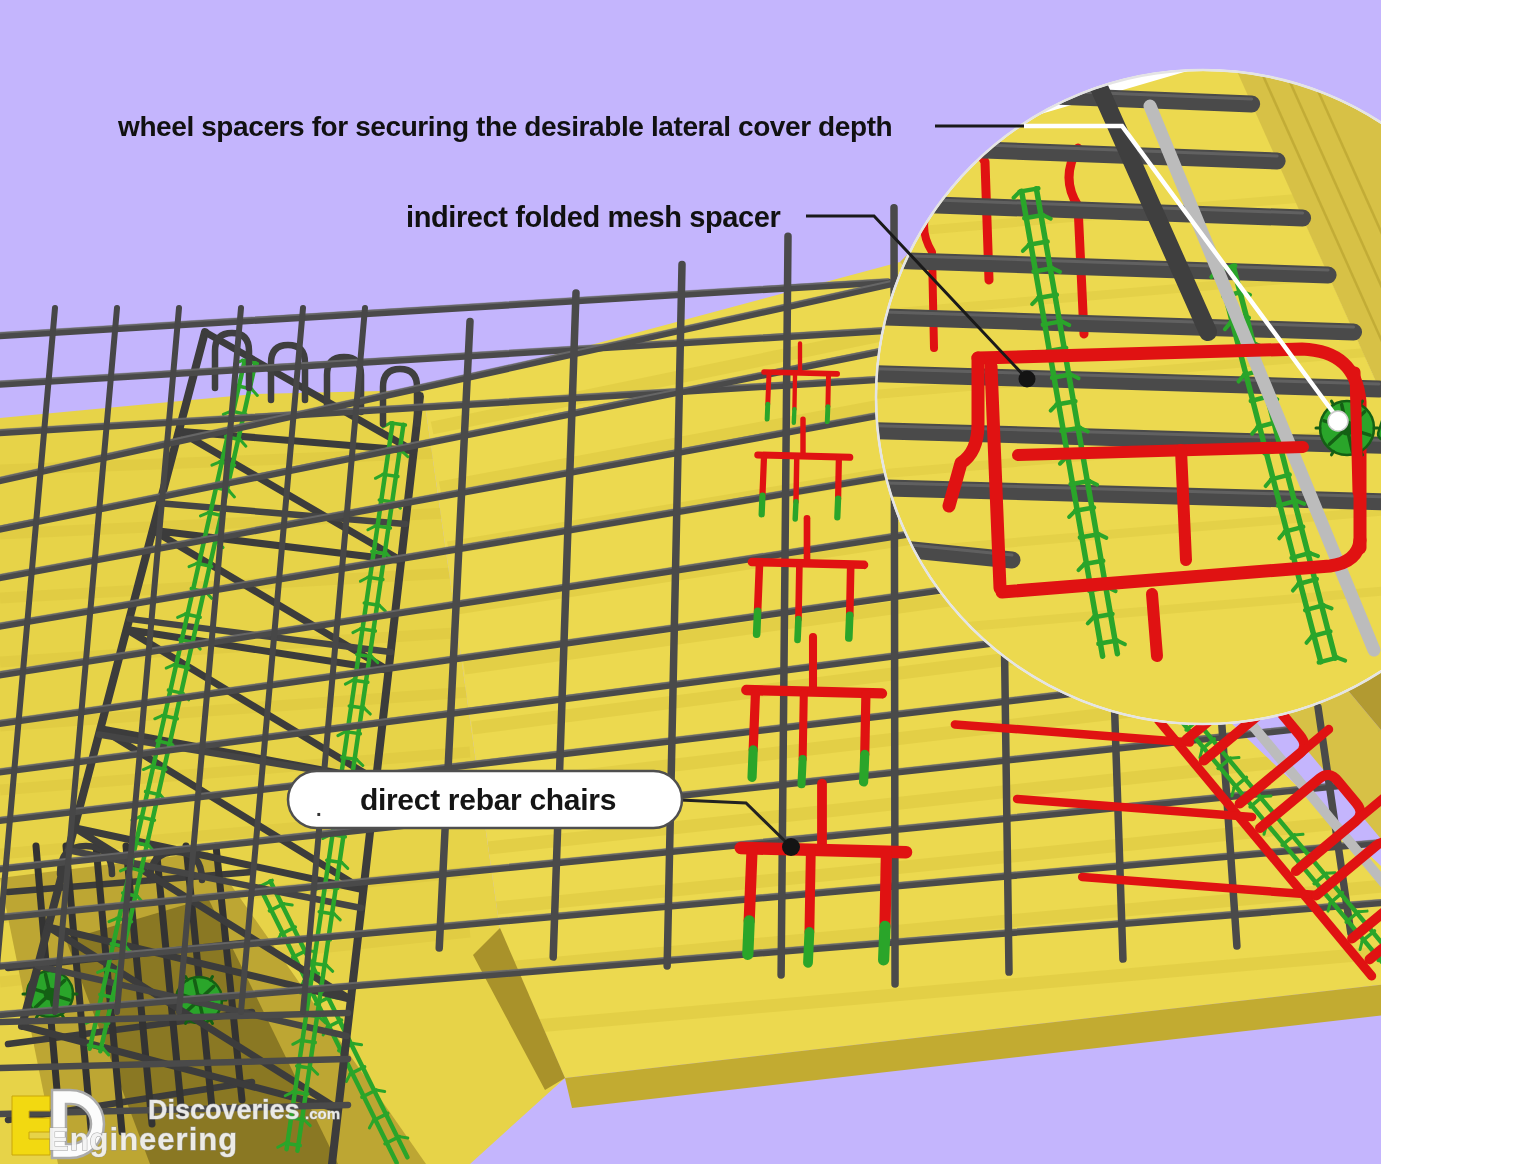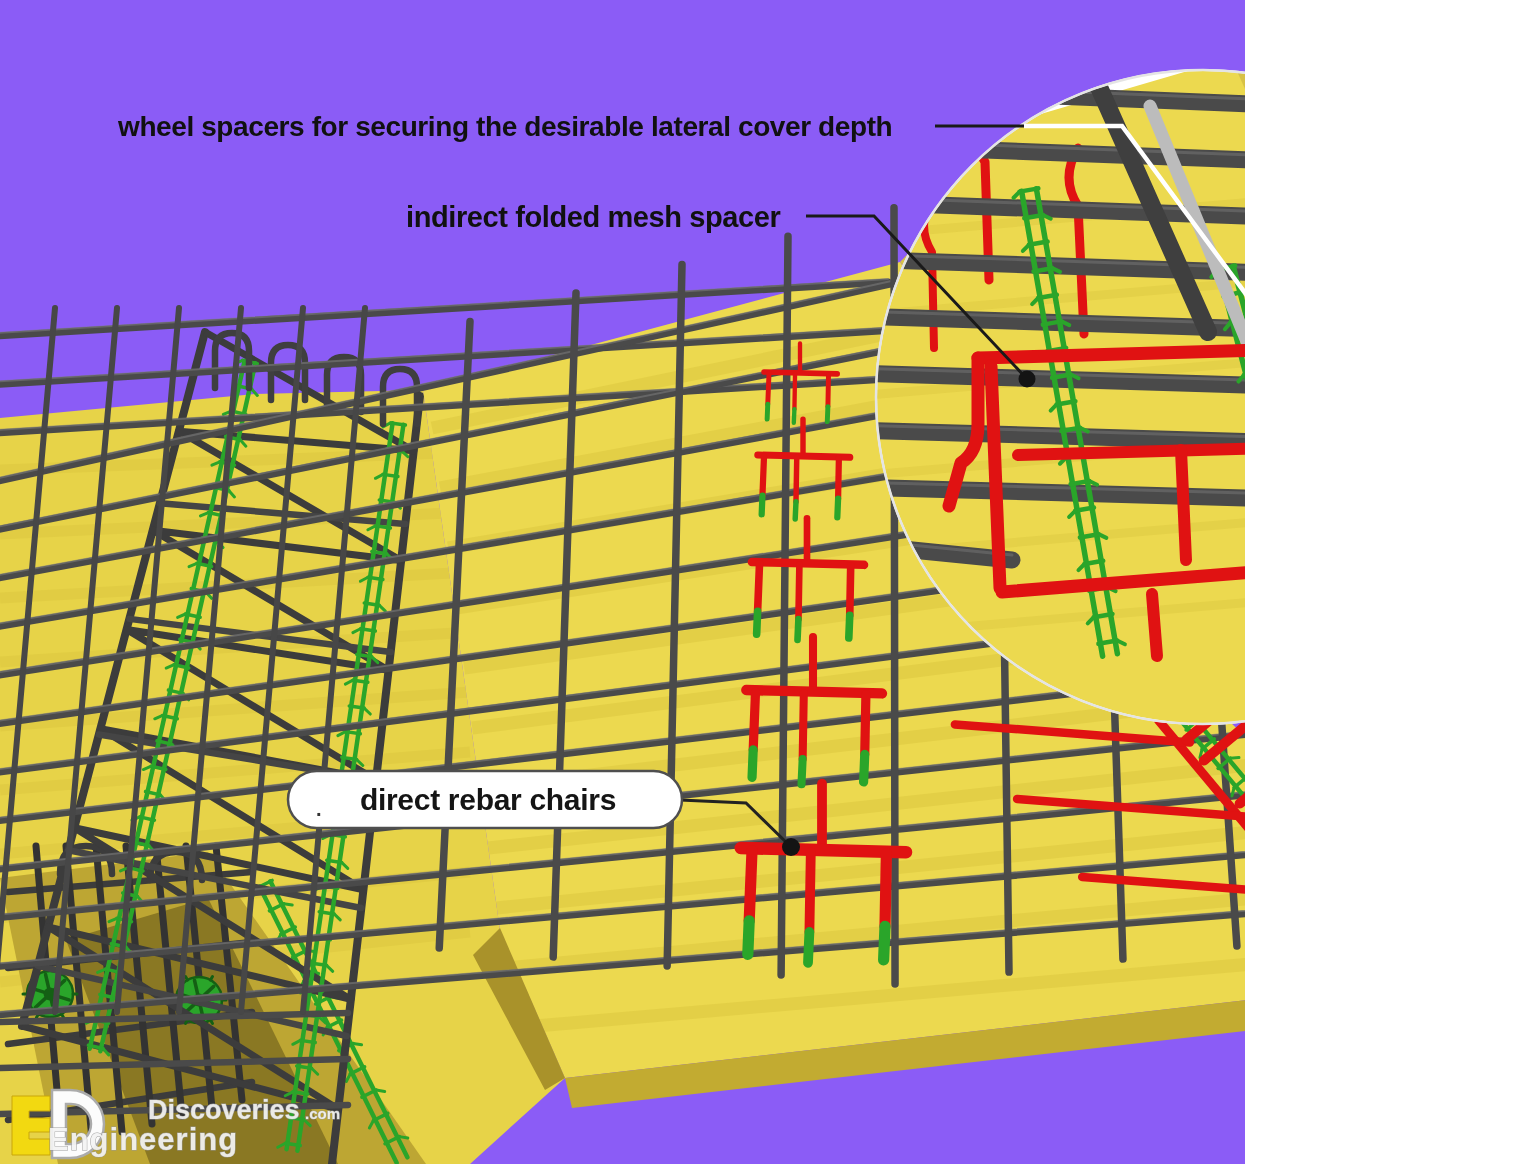--- a/index.html
+++ b/index.html
@@ -1,16 +1,16 @@
 <!DOCTYPE html>
 <html style="--background: #ffffff; --deck_yellow: #ecd94f; --deck_yellow_left: #e7d348; --deck_grain: #d6c13a; --deck_face_front: #c2ab31; --deck_face_left: #a9922a; --board_top: #d7c146; --board_side: #b29a31; --board_end: #9c862b; --trench_wall: #bda633; --trench_shadow: #8a7823; --rebar: #4a4a4a; --rebar_dark: #3c3c3c; --rebar_highlight: #7d7d7d; --gray_bar: #bcbcbc; --red: #e01212; --green: #2aa52a; --green_dark: #146014; --leader_black: #1a1a1a; --leader_white: #ffffff; --pill_border: #4f4f4f; --logo_yellow: #f2d911;"><head>
 <meta charset="utf-8">
 <style>
   html,body{margin:0;padding:0;background:#ffffff;}
-  .stage{position:relative;width:1245px;height:1164px;background:#8b5cf6;overflow:hidden;
+  .stage{position:relative;width:1381px;height:1164px;background:#c4b5fd;overflow:hidden;
          font-family:"Liberation Sans", sans-serif;}
   svg{display:block}
   text{font-family:"Liberation Sans", sans-serif;}
   .callout-label{font-weight:bold;font-size:28px;letter-spacing:-0.4px;fill:#111;}
   .callout-label2{font-weight:bold;font-size:29px;letter-spacing:-0.4px;fill:#111;}
   .pill-label{font-weight:bold;font-size:30px;letter-spacing:-0.3px;fill:#151515;text-anchor:middle;}
   .pill-period{font-weight:bold;font-size:20px;fill:#333;}
   .wm{font-weight:bold;fill:#f4f4f4;stroke:#999999;stroke-width:1px;paint-order:stroke;opacity:.93;}
   .wm1{font-size:27px;}
   .wm1s{font-size:15px;}

